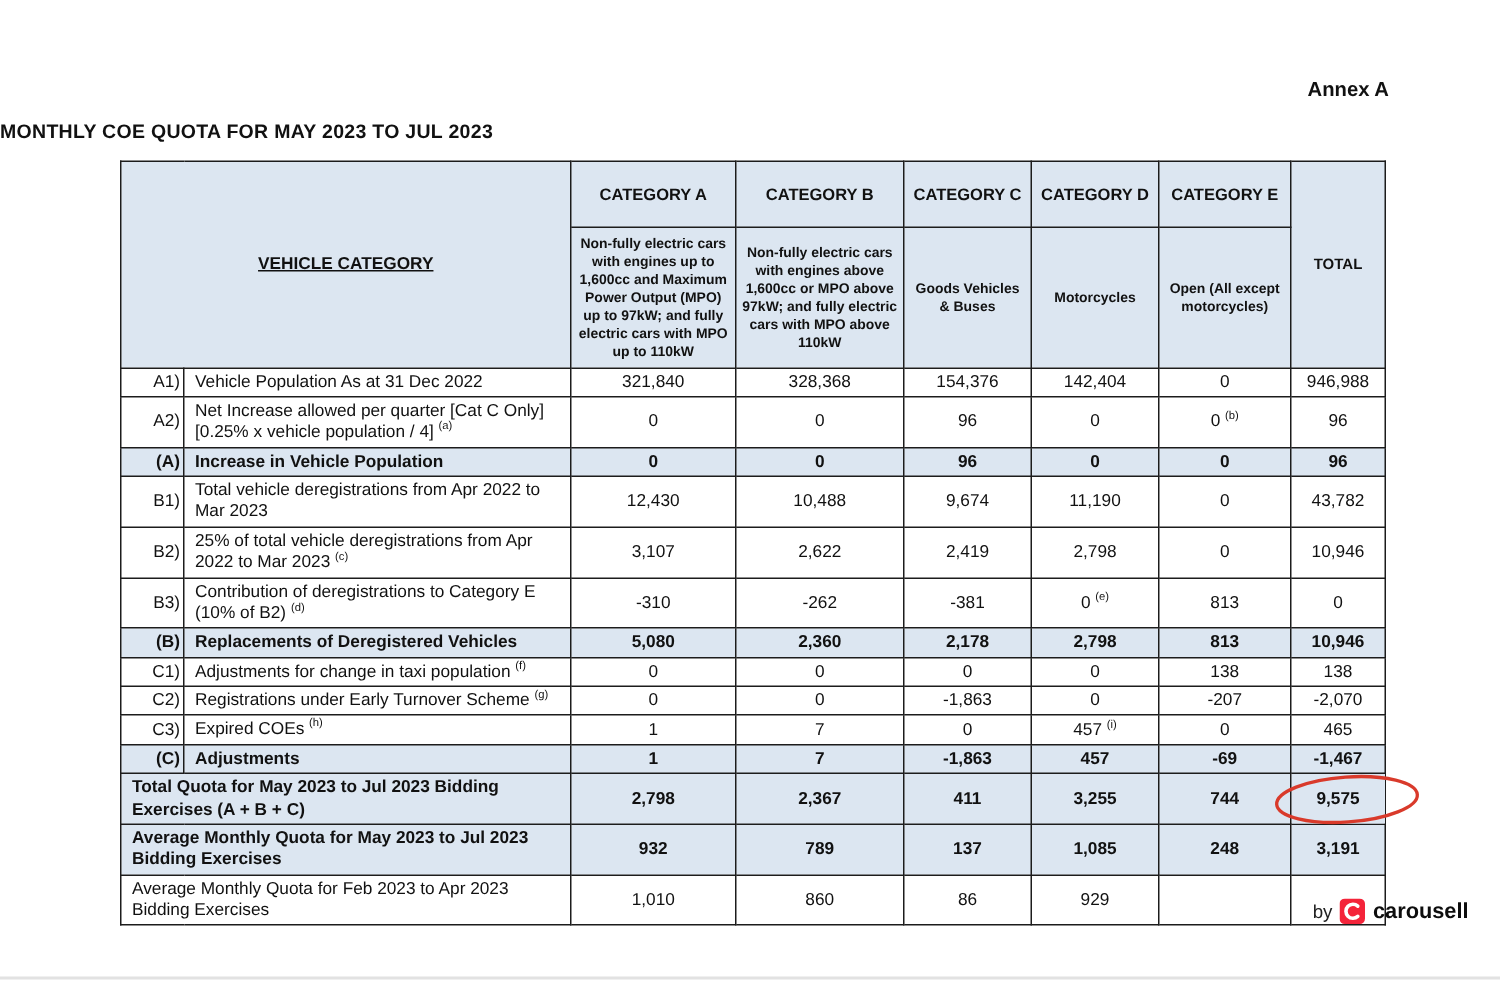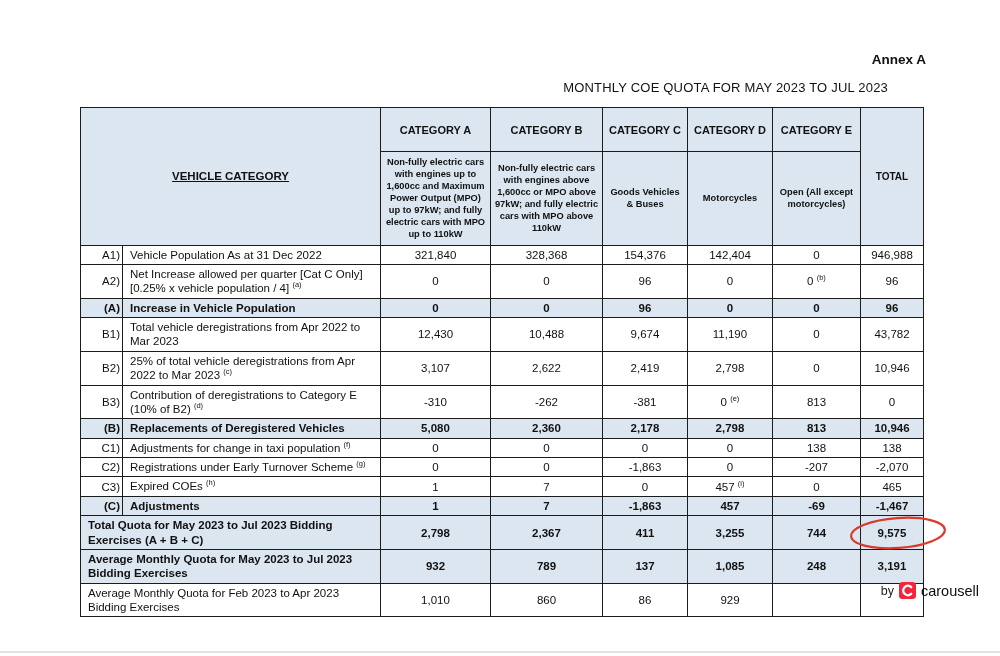--- a/index.html
+++ b/index.html
@@ -6,22 +6,22 @@
   html,body { margin:0; padding:0; }
   body {
     width:1000px; height:656px; background:#ffffff; position:relative;
     font-family:"Liberation Sans", sans-serif; color:#111; overflow:hidden;
   }
   .annex {
     position:absolute; top:52px; right:74px;
     font-weight:bold; font-size:13.5px;
   }
   .title {
-    position:absolute; top:80px; left:0; width:888px; text-align:right;
-    font-weight:normal; font-size:13px; letter-spacing:0.2px;
+    position:absolute; top:80px; left:0; width:888px; text-align:left;
+    font-weight:bold; font-size:13px; letter-spacing:0.2px;
   }
   .table-wrap { position:absolute; top:107px; left:80px; }
   table {
     border-collapse:collapse; width:843px; table-layout:fixed;
     font-size:11.5px; background:#fff;
   }
   th, td { border:1px solid #1c1c1c; padding:2px 4px; vertical-align:middle; }
   thead th { background:#dce6f1; text-align:center; }
   .vch  { font-weight:bold; font-size:11.5px;text-decoration:underline; }
   .cat-name { font-weight:bold; font-size:11px; height:44px;margin-top:14px; }
@@ -38,23 +38,23 @@
     transform:translate(-44%,-50%) rotate(-4deg);
     overflow:visible; pointer-events:none; z-index:5;
   }
   .footer { position:absolute; right:21px; top:582px; text-align:right; }
   .oneshift {
     font-size:31px; font-weight:800; color:#0d0d0d; letter-spacing:-0.8px;
     line-height:1.05;
   }
   .byline {
     display:flex; justify-content:flex-end; align-items:center; gap:5px;
-    margin-top:0; font-size:12.5px; color:#222;text-align:right;
-  }
-  .byline .carousell-word { font-weight:normal; font-size:14.5px; color:#0d0d0d; }
+    margin-top:17px; font-size:12.5px; color:#222;text-align:right;
+  }
+  .byline .carousell-word { font-weight:bold; font-size:14.5px; color:#0d0d0d; }
   .c-logo { width:17px; height:17px; display:inline-block; }
   .bottom-line {
     position:absolute; left:0; bottom:3px; width:1000px; height:2px;
     background:#e2e2e2;
   }
 </style>
 </head>
 <body>
 
 <div class="annex">Annex A</div>

